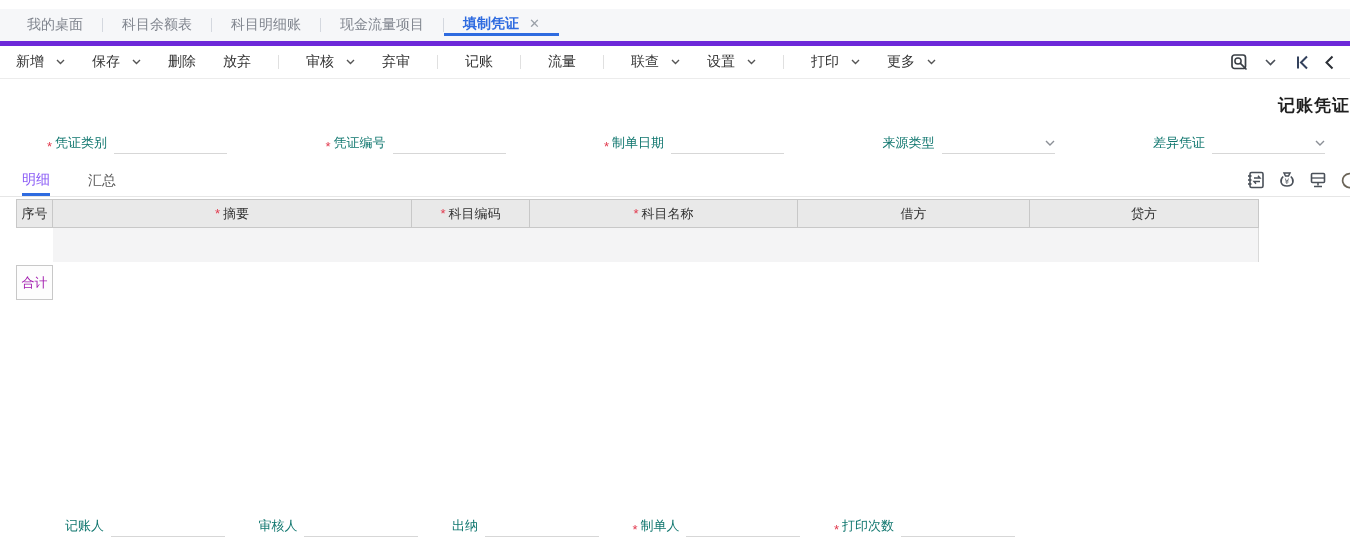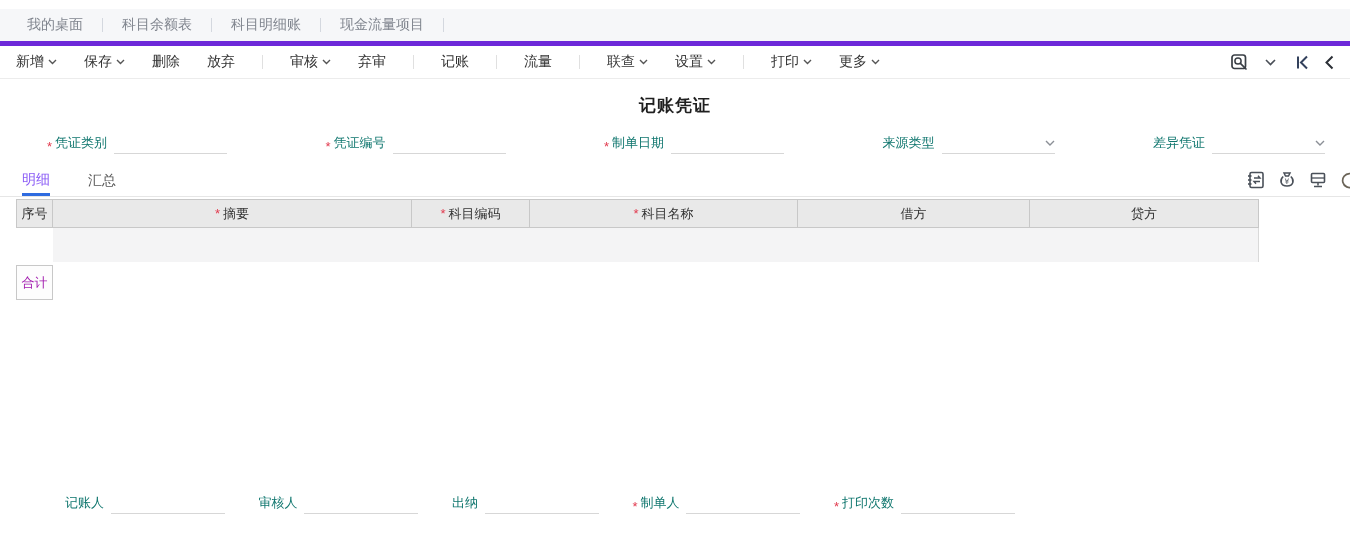--- a/index.html
+++ b/index.html
@@ -11,28 +11,28 @@
     display:flex; align-items:center; padding-left:8px;margin-top:9px; }
   .wtab { display:flex; align-items:center; padding:0 19px; font-size:14px;
     color:#81868f; cursor:pointer; white-space:nowrap; }
   .wtab.active { color:#2e6be0; font-weight:bold; border-bottom:3px solid #2e6be0; }
   .wtab .close { margin-left:10px; font-size:13px; color:#9aa0a8; font-weight:normal; }
   .wtab-sep { width:1px; height:14px; background:#d4d8df; align-self:center; }
 
   
   .toolbar { height:33px; border-bottom:1px solid #ececec; display:flex;
     align-items:center; padding:0 16px; }
-  .tbtn { display:flex; align-items:center; gap:4px; font-size:14px; color:#333;
+  .tbtn { display:flex; align-items:center; gap:12px; font-size:14px; color:#333;
     margin-right:27px; cursor:pointer; white-space:nowrap; }
   .tsep { width:1px; height:14px; background:#e0e0e0; margin-right:27px; }
   .tool-right { margin-left:auto; display:flex; align-items:center; gap:15px; }
   .tool-right .icon-btn { display:flex; align-items:center; cursor:pointer; }
 
   
-  .page-title { text-align:center; font-size:17px; font-weight:bold; color:#1f1f1f;
+  .page-title { text-align:right; font-size:17px; font-weight:bold; color:#1f1f1f;
     margin-top:15px; letter-spacing:1px; }
 
   
   .fields { display:flex; justify-content:space-between; margin:17px 25px 0 47px; }
   .field { display:flex; align-items:flex-end; font-size:13px; }
   .req { color:#e23a4e; margin-right:3px; font-size:13px; }
   .flabel { color:#0f766e; padding-bottom:2px; }
   .fline { width:113px; height:20px; border-bottom:1px solid #d7d7d7; margin-left:7px;
     position:relative; }
   .fline .dd { position:absolute; right:0; bottom:4px; }
@@ -56,21 +56,21 @@
   .c0{width:36px;font-family:Liberation Serif, serif;} .c1{width:359px;} .c2{width:118px;} .c3{width:268px;}
   .c4{width:232px;} .c5{flex:1;}
   .erow { display:flex; height:34px; }
   .erow .ec0 { width:37px; background:#fff; }
   .erow .erest { flex:1; background:#f4f4f5; border-right:1px solid #d9d9d9; }
   .total-box { margin-top:3px; width:37px; height:35px; border:1px solid #c8c8c8;
     display:flex; align-items:center; justify-content:center; font-size:13px;
     color:#a21caf; background:#fdfdfd; }
 
   
-  .footer { position:absolute; left:65px; top:494px; width:950px; display:flex;
+  .footer { position:absolute; left:65px; top:517px; width:950px; display:flex;
     justify-content:space-between; }
   .footer .fline { width:114px; }
   body { position:relative; }
 </style>
 </head>
 <body>
 
 <div class="tabbar">
   <div class="wtab">
       <span>我的桌面</span>
@@ -81,20 +81,24 @@
     </div>
   <div class="wtab-sep"></div>
   <div class="wtab">
       <span>科目明细账</span>
     </div>
   <div class="wtab-sep"></div>
   <div class="wtab">
       <span>现金流量项目</span>
     </div>
   <div class="wtab-sep"></div>
+  <div class="wtab active">
+    <span>填制凭证</span>
+    <span class="close">✕</span>
+  </div>
 </div>
 
 <div class="toolbar">
   <div class="tbtn">
       <span>新增</span>
       <svg width="9" height="6">
         <path d="M1 1 L4.5 4.5 L8 1" stroke="#555" stroke-width="1.4" fill="none"></path>
       </svg>
     </div>
   <div class="tbtn">

